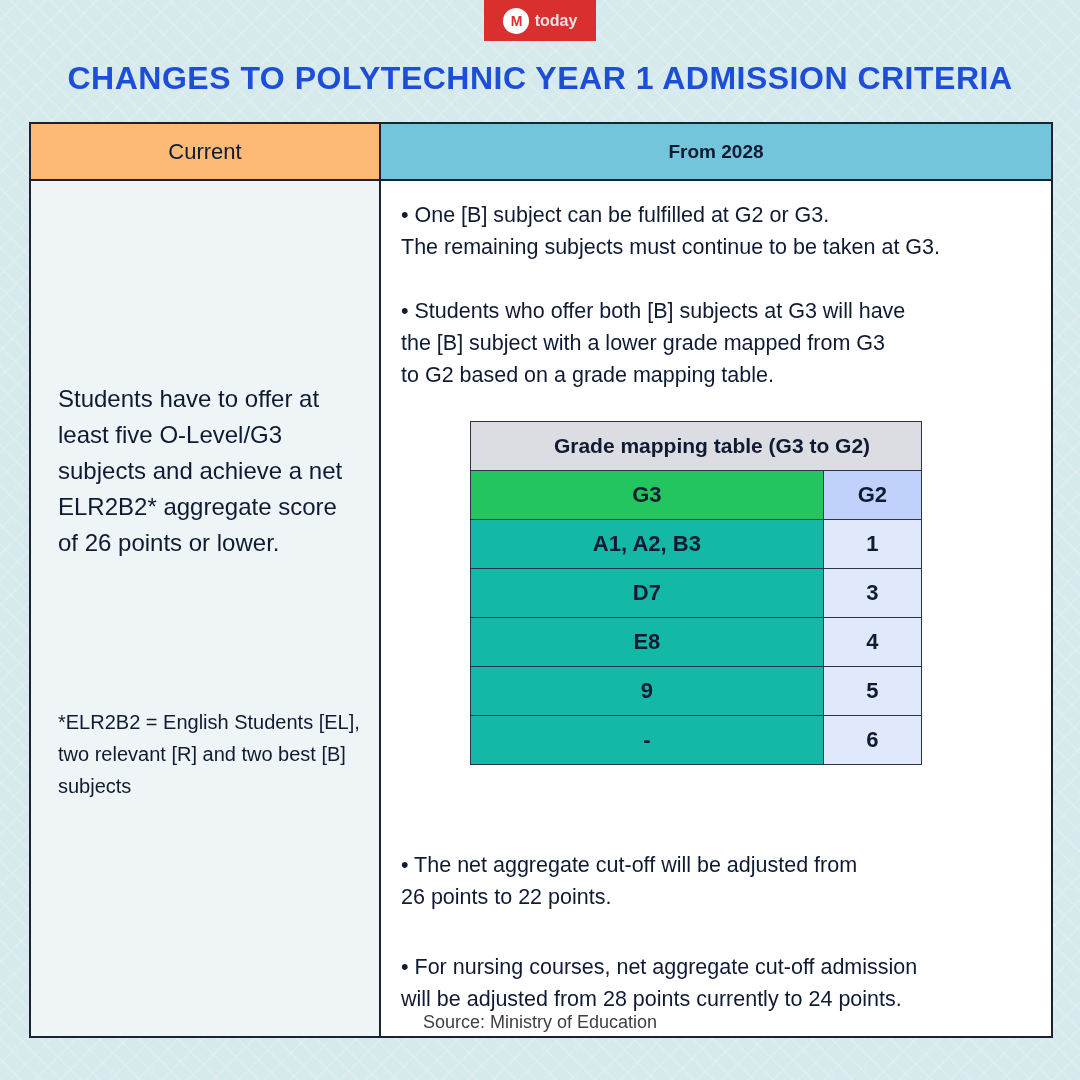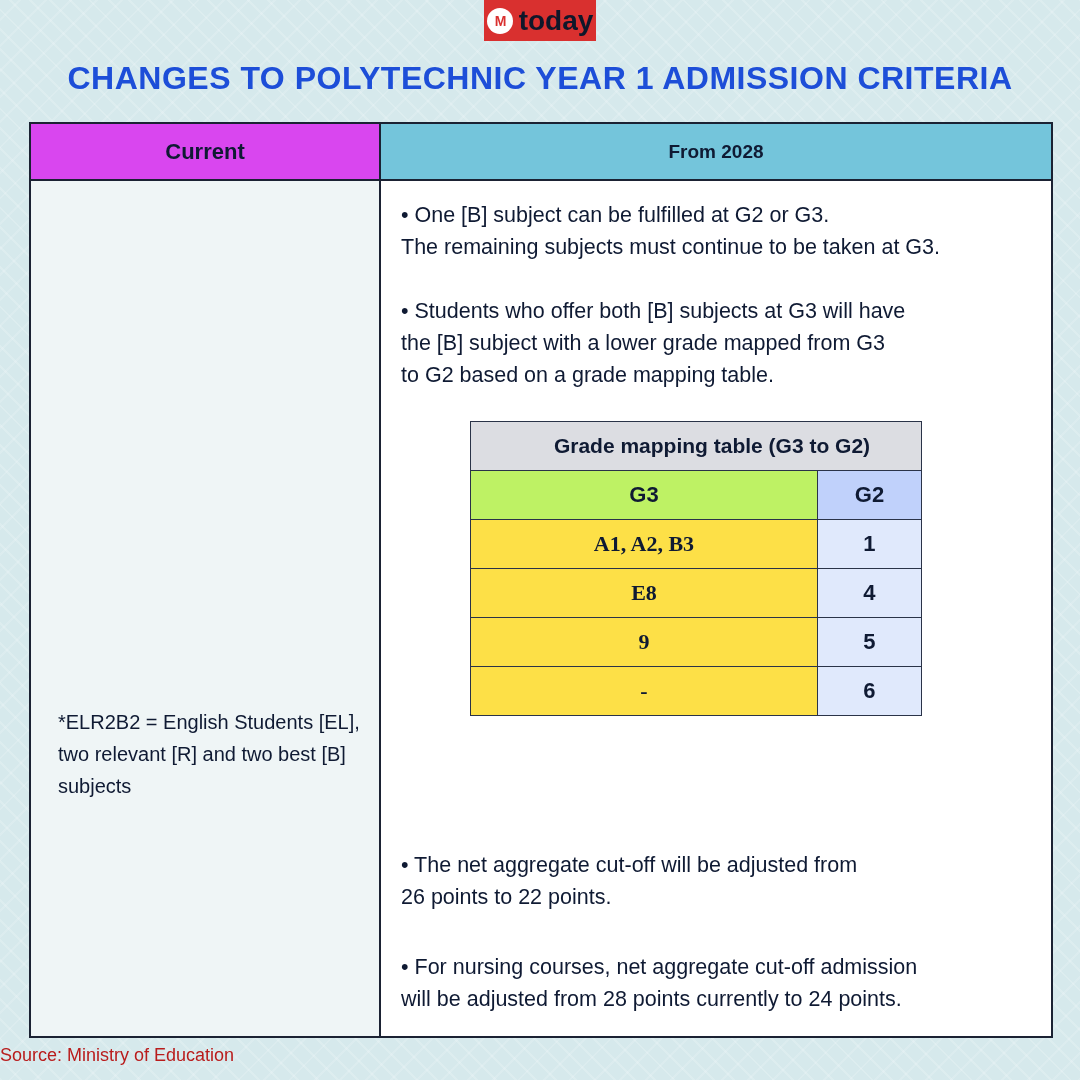--- a/index.html
+++ b/index.html
@@ -3,58 +3,59 @@
 <meta charset="utf-8">
 <style>
   html,body{margin:0;padding:0;}
   body{width:1080px;height:1080px;background:#d6e9ec;font-family:"Liberation Sans",sans-serif;color:#0f1a33;position:relative;overflow:hidden;}
   .bgpattern{position:absolute;inset:0;background-image:
     repeating-linear-gradient(45deg, rgba(255,255,255,0.18) 0 2px, transparent 2px 14px),
     repeating-linear-gradient(-45deg, rgba(255,255,255,0.14) 0 2px, transparent 2px 18px);}
   .logo{position:absolute;left:484px;top:0;width:112px;height:41px;background:#d9302f;display:flex;align-items:center;justify-content:center;gap:6px;}
   .logo .mark{width:26px;height:26px;border-radius:50%;background:#fff;display:flex;align-items:center;justify-content:center;}
   .logo .mark span{color:#d9302f;font-weight:bold;font-size:14px;letter-spacing:-2px;}
-  .logo .word{color:#0f172a;font-weight:bold;font-size:28px;}
+  .logo .word{color:#e5e5e5;font-weight:bold;font-size:16px;}
   .title{position:absolute;left:0;right:0;top:60px;text-align:center;font-weight:bold;font-size:32px;letter-spacing:0.5px;color:#1d4ed8;}
   .main{position:absolute;left:29px;top:122px;width:1020px;height:912px;border:2px solid #1b2233;display:grid;grid-template-columns:350px 1fr;grid-template-rows:57px 1fr;}
-  .h-cur{background:#d946ef;border-right:2px solid #1b2233;border-bottom:2px solid #1b2233;display:flex;align-items:center;justify-content:center;font-weight:bold;font-size:22px;}
+  .h-cur{background:#fdba74;border-right:2px solid #1b2233;border-bottom:2px solid #1b2233;display:flex;align-items:center;justify-content:center;font-weight:normal;font-size:22px;}
   .h-new{background:#74c5db;border-bottom:2px solid #1b2233;display:flex;align-items:center;justify-content:center;font-weight:bold;font-size:19px;}
   .c-cur{background:#eff5f6;border-right:2px solid #1b2233;position:relative;}
   .c-new{background:#fff;position:relative;}
   .cur-text{position:absolute;left:27px;top:200px;width:300px;font-size:24px;line-height:36px;}
   .cur-note{position:absolute;left:27px;top:525px;width:310px;font-size:20px;line-height:32px;}
   .p{position:absolute;left:20px;font-size:21.5px;line-height:32px;white-space:pre-line;}
   .gtable{position:absolute;left:89px;top:240px;width:452px;border-collapse:collapse;}
   .gtable td,.gtable th{border:1.5px solid #2a3348;text-align:center;font-weight:bold;font-size:22px;height:48px;padding:0;}
   .gtable .cap{background:#dcdde2;font-size:21px;padding-left:32px;}
-  .gtable .hg3{background:#bef264;margin-left:32px;}
+  .gtable .hg3{background:#22c55e;margin-left:32px;}
   .gtable .hg2{background:#c0d1fb;}
-  .gtable .g3{background:#fde047;font-family:Liberation Serif, serif;}
+  .gtable .g3{background:#14b8a6;}
   .gtable .g2{background:#e0e9fc;}
-  .source{position:absolute;left:0;right:0;top:1045px;font-size:18px;color:#b91c1c;}
+  .source{position:absolute;left:0;right:0;top:1012px;text-align:center;font-size:18px;color:#404040;}
 </style>
 </head>
 <body>
 
 <div class="bgpattern"></div>
 
 <div class="logo">
   <div class="mark">
       <span>M</span>
     </div>
   <div class="word">today</div>
 </div>
 
 <div class="title">CHANGES TO POLYTECHNIC YEAR 1 ADMISSION CRITERIA</div>
 
 <div class="main">
   <div class="h-cur">Current</div>
   <div class="h-new">From 2028</div>
 
   <div class="c-cur">
+    <div class="cur-text">Students have to offer at least five O-Level/G3 subjects and achieve a net ELR2B2* aggregate score of 26 points or lower.</div>
     <div class="cur-note">*ELR2B2 = English Students [EL], two relevant [R] and two best [B] subjects</div>
   </div>
 
   <div class="c-new">
     <div class="p" style="top:18px">• One [B] subject can be fulfilled at G2 or G3.
 The remaining subjects must continue to be taken at G3.</div>
     <div class="p" style="top:114px">• Students who offer both [B] subjects at G3 will have
 the [B] subject with a lower grade mapped from G3
 to G2 based on a grade mapping table.</div>
 
@@ -63,20 +64,24 @@
           <tr>
             <td colspan="2" class="cap">Grade mapping table (G3 to G2)</td>
           </tr>
       <tr>
         <td class="hg3">G3</td>
         <td class="hg2">G2</td>
       </tr>
       <tr>
             <td class="g3">A1, A2, B3</td>
             <td class="g2">1</td>
+          </tr>
+      <tr>
+            <td class="g3">D7</td>
+            <td class="g2">3</td>
           </tr>
       <tr>
             <td class="g3">E8</td>
             <td class="g2">4</td>
           </tr>
       <tr>
             <td class="g3">9</td>
             <td class="g2">5</td>
           </tr>
       <tr>

